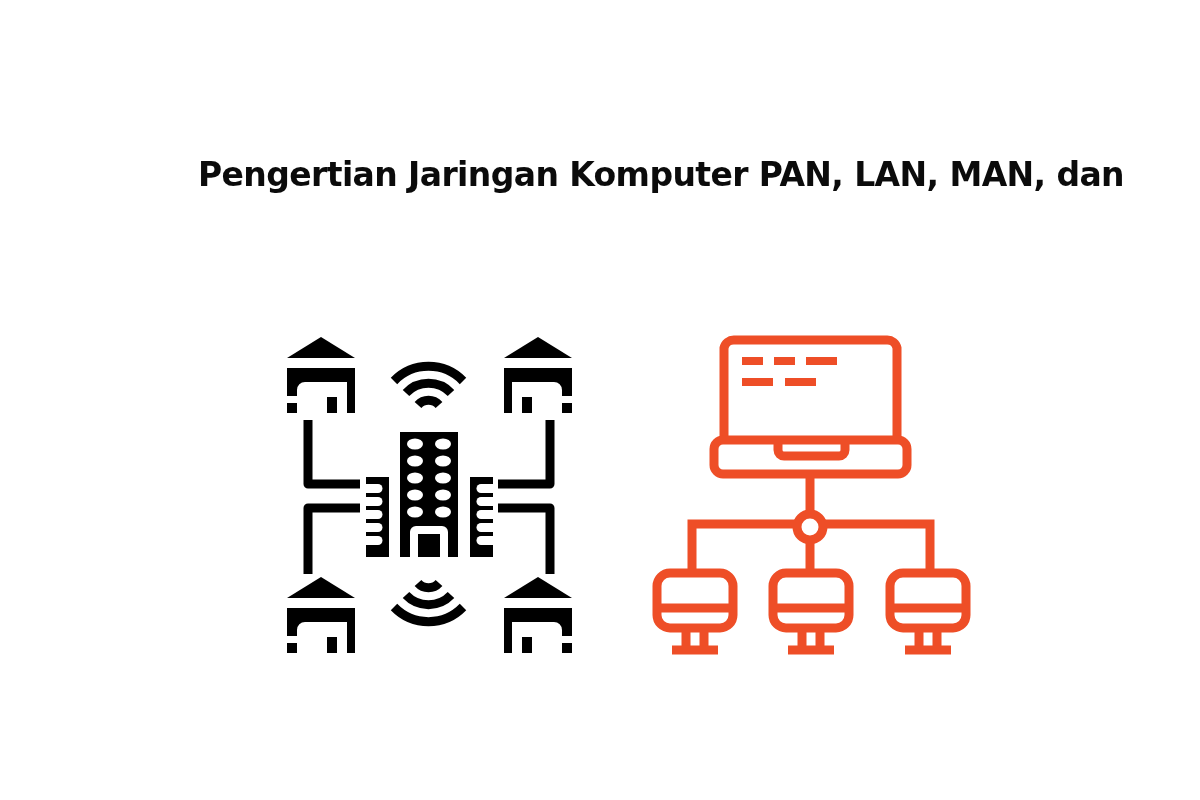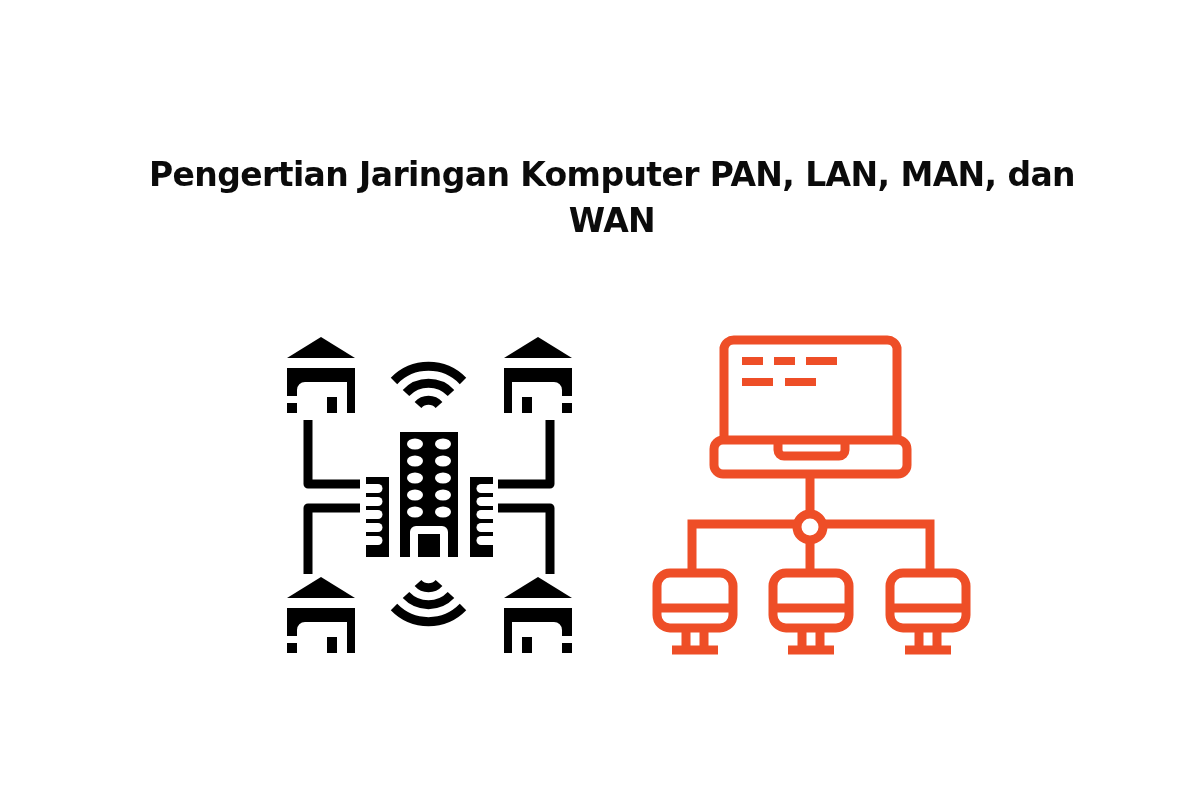--- a/index.html
+++ b/index.html
@@ -7,39 +7,38 @@
     width: 1200px; height: 800px;
     background: #ffffff;
     position: relative;
     overflow: hidden;
     font-family: "DejaVu Sans", "Liberation Sans", sans-serif;
   }
   .title {
     position: absolute;
     left: 100px; top: 152px;
     width: 1024px;
-    text-align: center;
+    text-align: right;
     font-weight: bold;
     font-size: 33px;
     line-height: 46px;
     color: #0b0b0b;
     letter-spacing: -0.6px;
   }
   .illus {
     position: absolute;
     left: 0; top: 0;
     width: 1200px; height: 800px;
   }
 </style>
 </head>
 <body>
 
 <div class="title">
   <div>Pengertian Jaringan Komputer PAN, LAN, MAN, dan</div>
-  <div>WAN</div>
 </div>
 
 <svg class="illus" viewBox="0 0 1200 800" xmlns="http://www.w3.org/2000/svg">
 
   <g fill="#000000">
 
     <g>
       <polygon points="287,358 321,337 355,358"></polygon>
       <path d="M287,368 H355 V413 H347 V382 H305 A8,8 0 0 0 297,390 V413 H287 V403 H297 V396 H287 Z"></path>
       <rect x="327" y="397" width="10" height="16"></rect>

